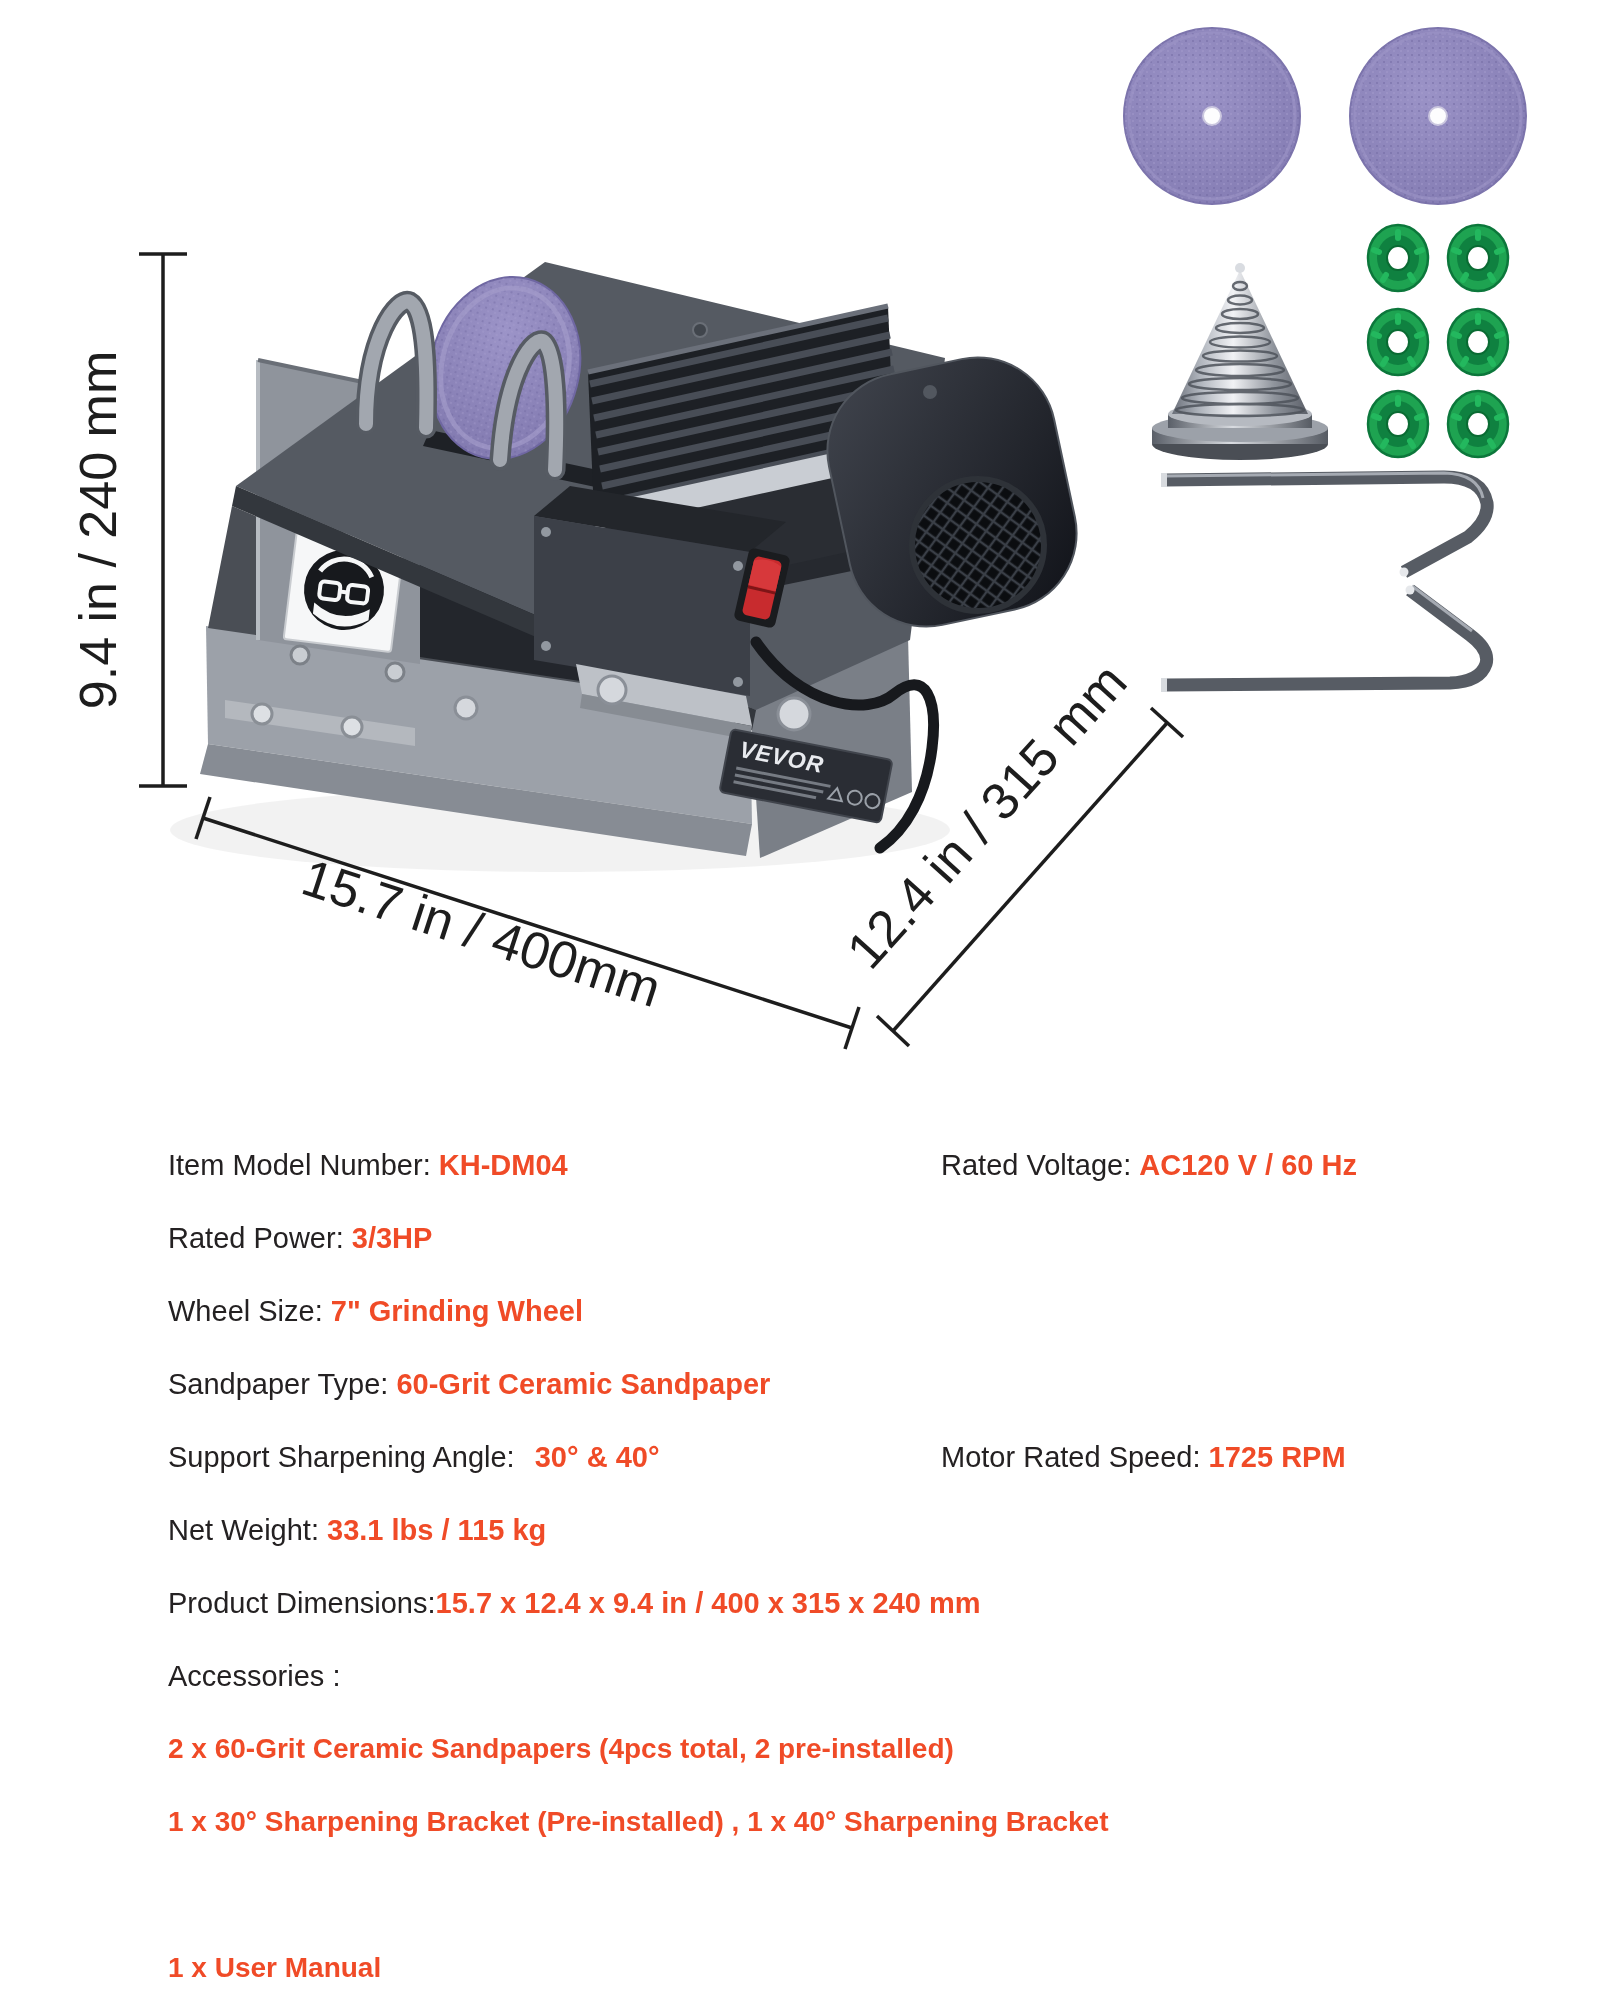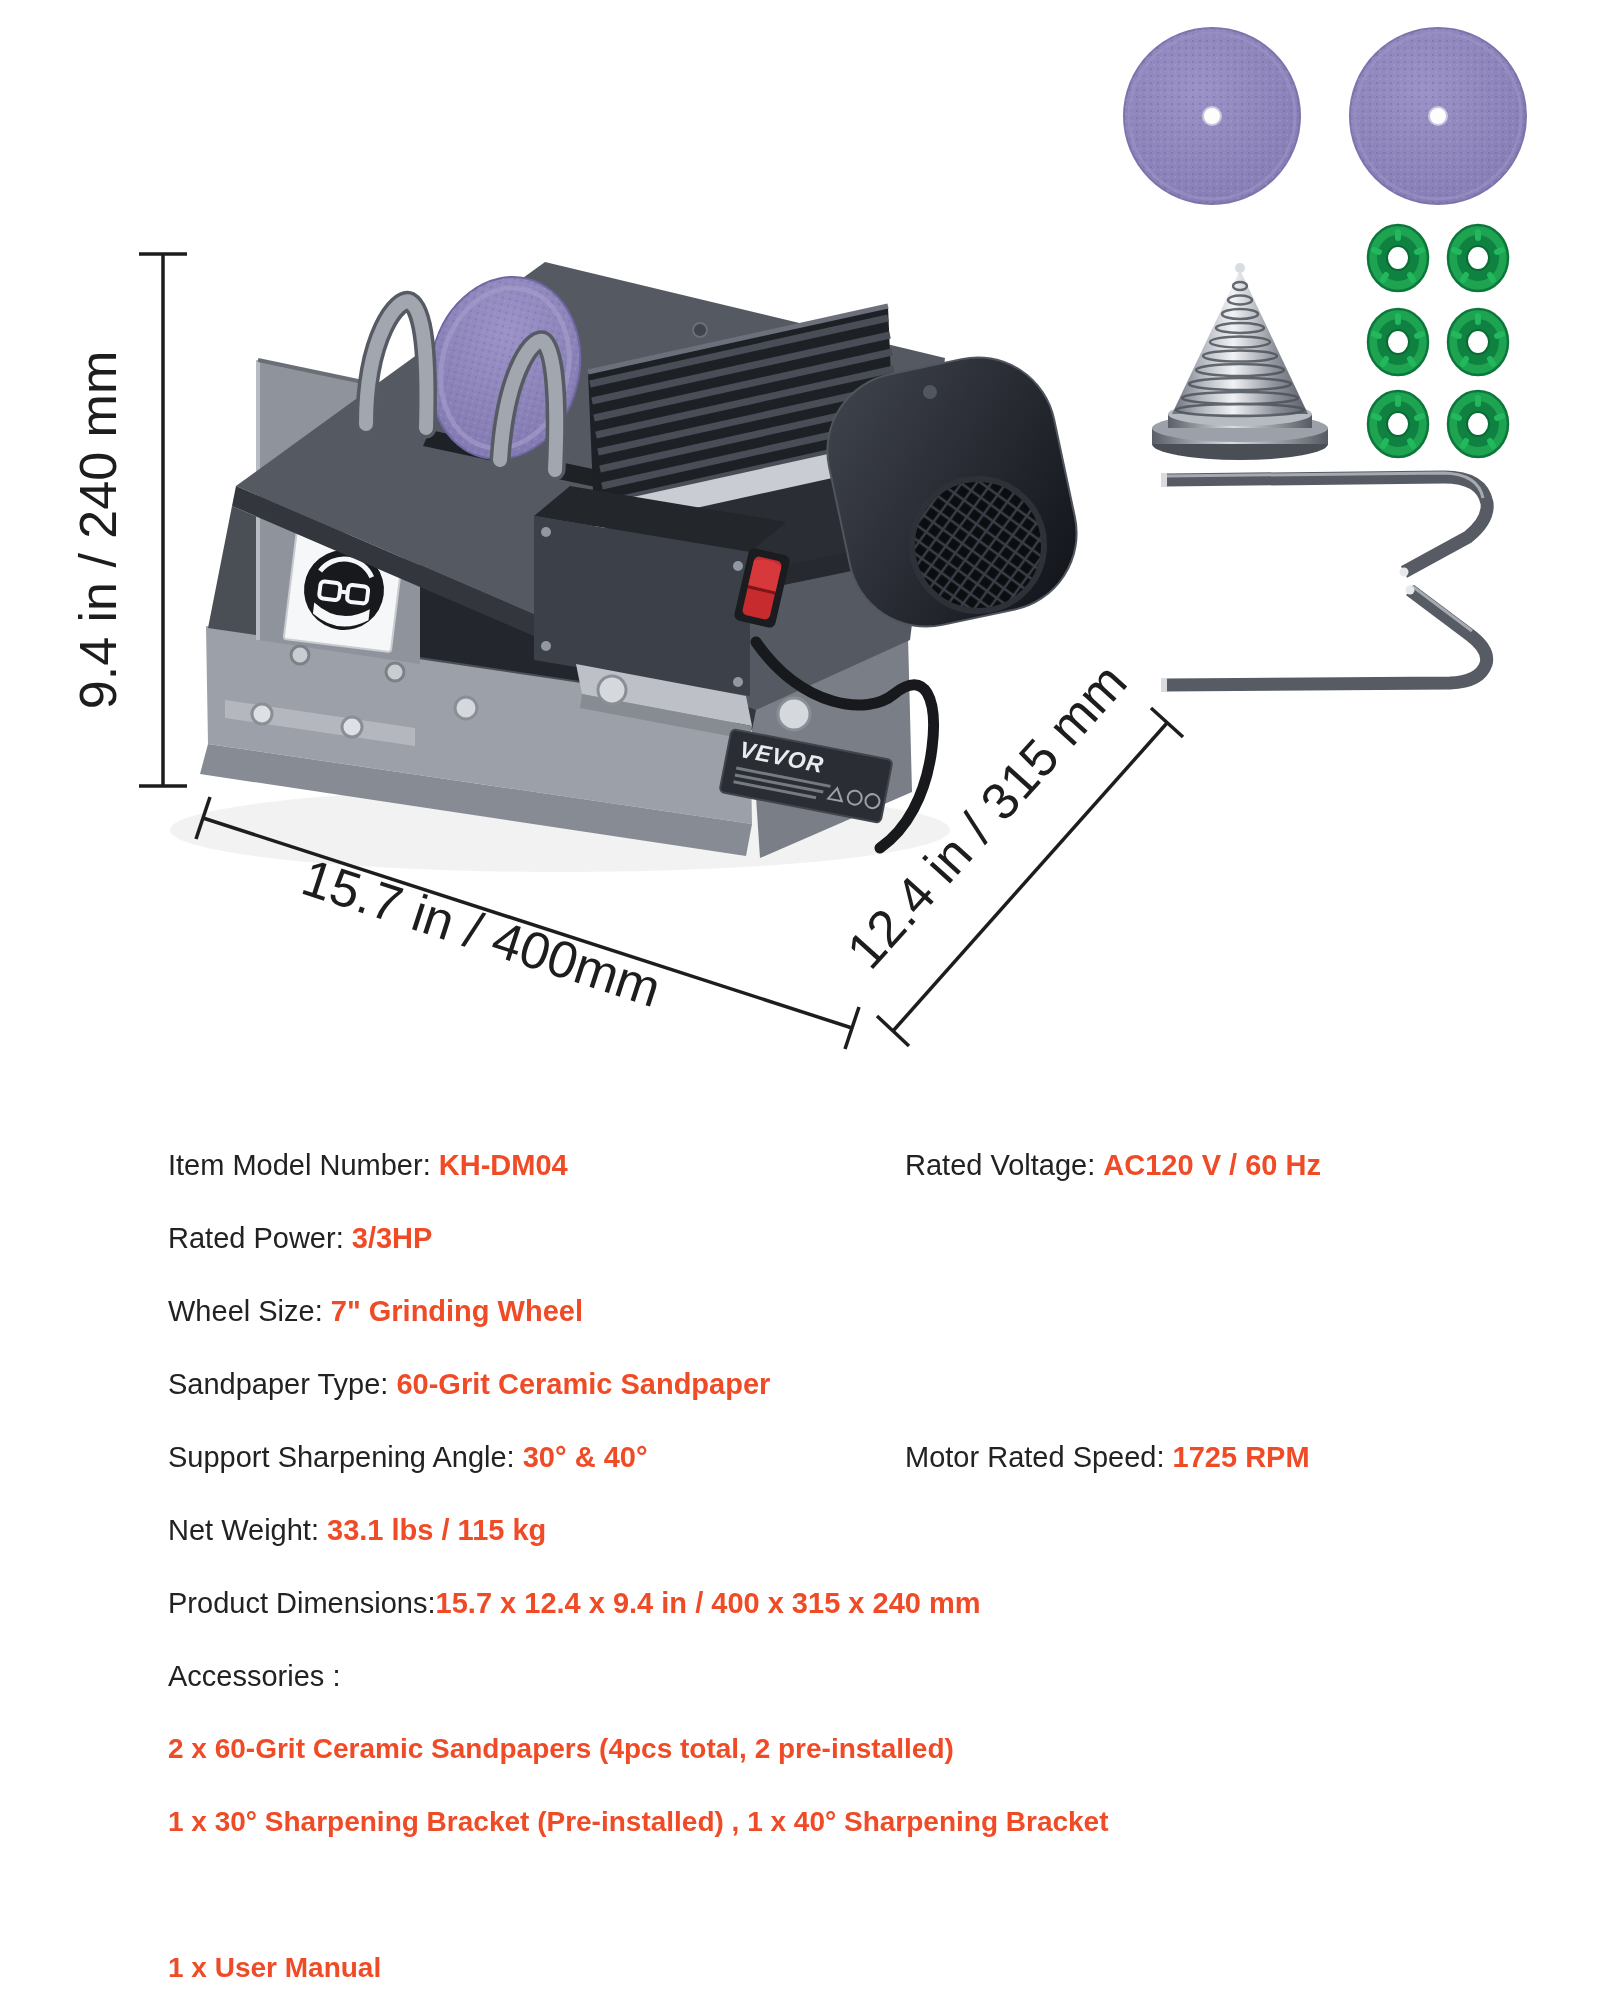--- a/index.html
+++ b/index.html
@@ -1,24 +1,24 @@
 <!DOCTYPE html>
 <html><head>
 <meta charset="utf-8">
 <style>
   html,body{margin:0;padding:0;background:#ffffff;}
   #page{position:relative;width:1600px;height:2000px;background:#ffffff;overflow:hidden;
         font-family:"Liberation Sans","DejaVu Sans",sans-serif;}
   #art{position:absolute;left:0;top:0;}
   .dim-text{font-family:"Liberation Sans","DejaVu Sans",sans-serif;font-size:52px;fill:#1d1d1d;}
   .spec-row{position:absolute;left:168px;font-size:29px;line-height:52px;white-space:nowrap;color:#242122;}
-  .spec-row.rcol{left:905px;}
+  .spec-row.rcol{left:941px;}
   .spec-label{color:#242122;}
   .spec-value{color:#F04B27;font-weight:700;}
-  .spec-value.gap{}
+  .spec-value.gap{margin-left:12px;}
   .acc-line{position:absolute;left:168px;font-size:28px;line-height:52px;white-space:nowrap;
             color:#F04B27;font-weight:700;}
 </style>
 </head>
 <body>
 
 <div id="page">
 
 <svg id="art" width="1600" height="1120" viewBox="0 0 1600 1120" xmlns="http://www.w3.org/2000/svg">
   <defs>

